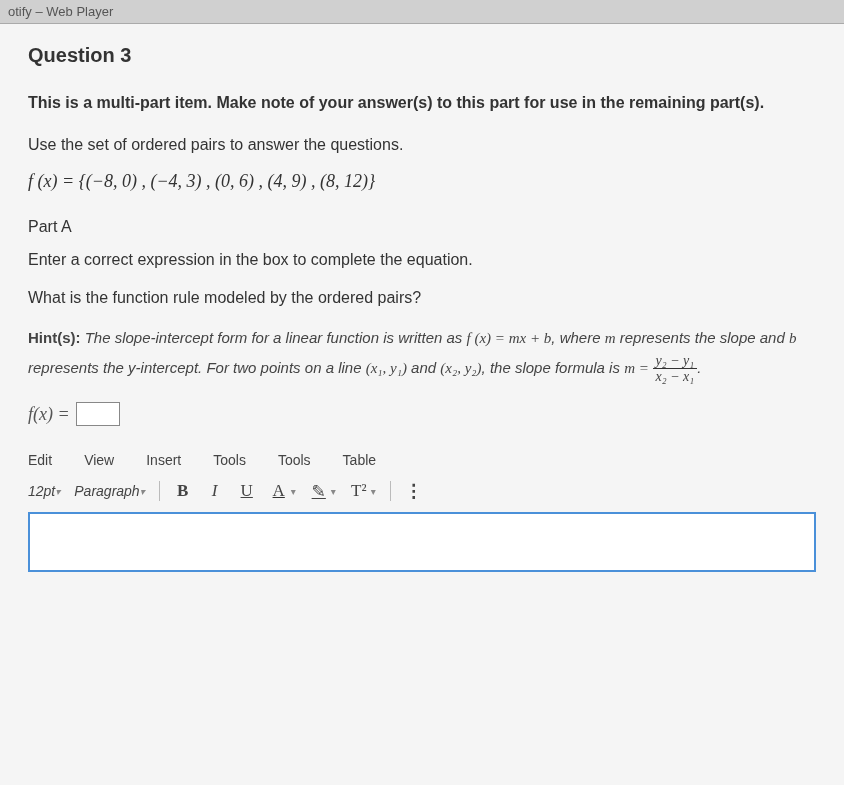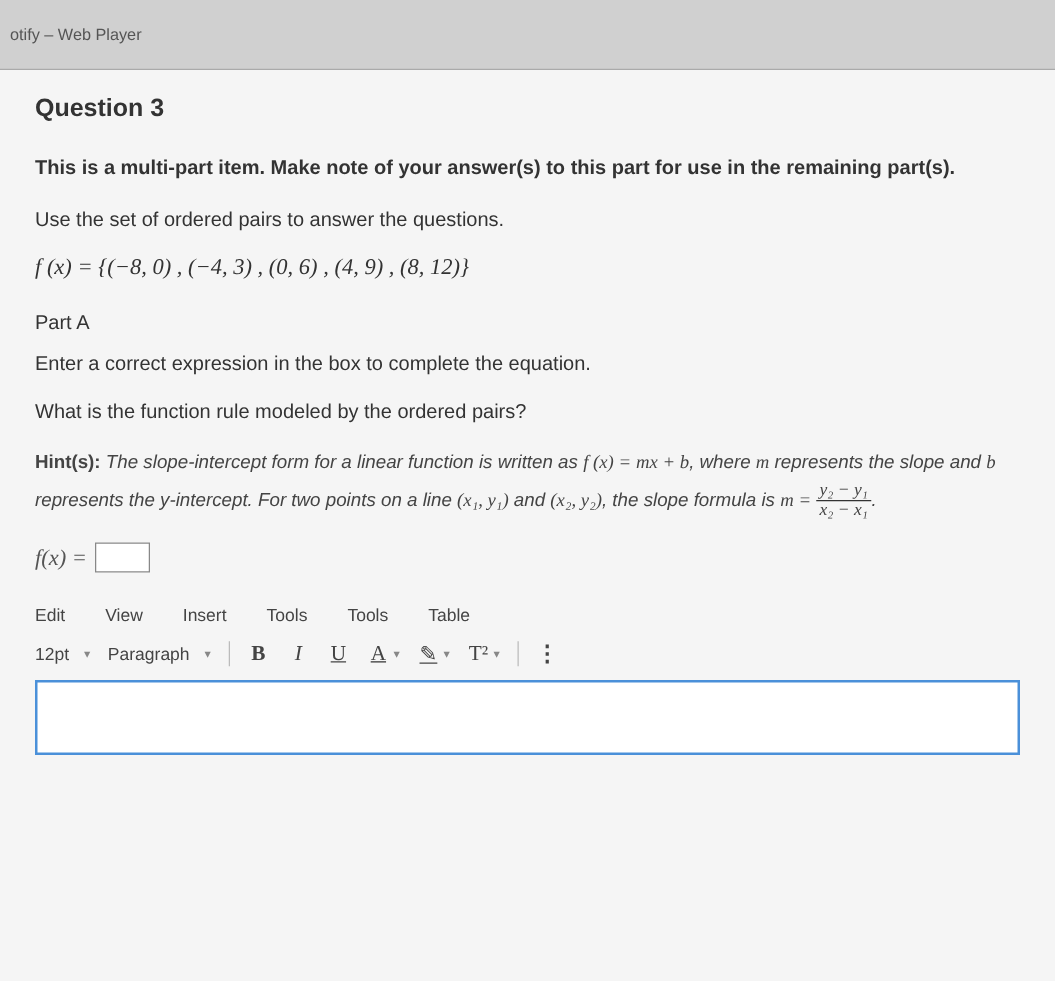--- a/index.html
+++ b/index.html
@@ -6,21 +6,21 @@
     body {
       font-family: Arial, Helvetica, sans-serif;
       background: #e8e8e8;
       width: 844px;
       height: 785px;
       overflow: hidden;
       position: relative;
     }
     .tab-bar {
       background: #d0d0d0;
-      padding: 20px 8px;
+      padding: 4px 8px;
       font-size: 13px;
       color: #555;
       border-bottom: 1px solid #aaa;
     }
     .content {
       background: #f5f5f5;
       padding: 20px 28px;
       height: calc(100% - 24px);
     }
     .question-header {
@@ -99,22 +99,23 @@
       display: flex;
       align-items: center;
       gap: 14px;
       font-size: 14px;
       color: #444;
       margin-bottom: 10px;
     }
     .toolbar-select {
       display: flex;
       align-items: center;
-      gap: 12px;
+      gap: 0;
       cursor: pointer;
+      font-style: italic;
     }
     .chevron {
       font-size: 10px;
       color: #888;
     }
     .divider {
       width: 1px;
       height: 20px;
       background: #bbb;
     }

